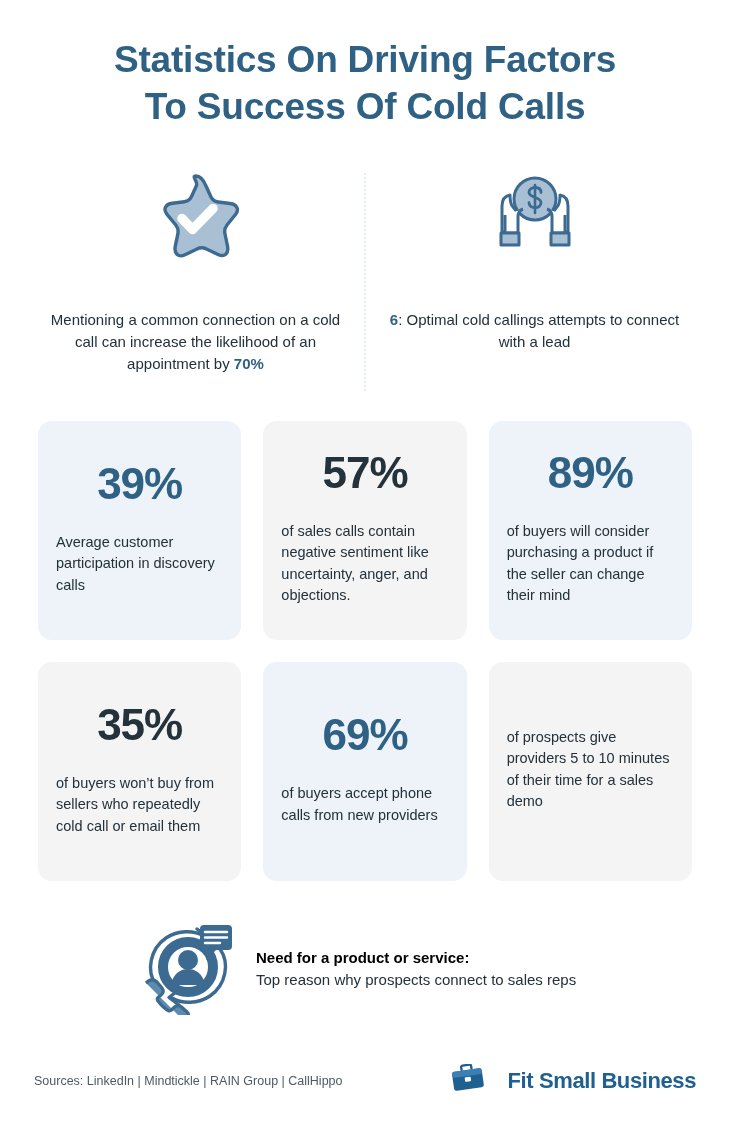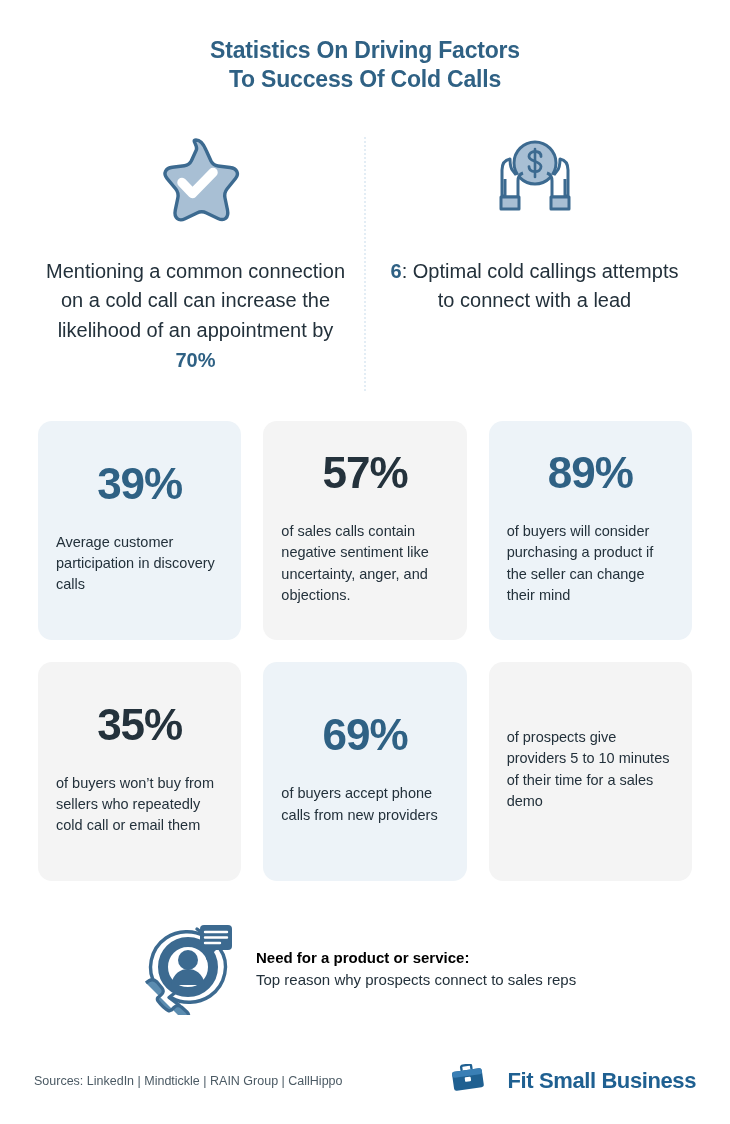--- a/index.html
+++ b/index.html
@@ -20,21 +20,21 @@
     width: 730px;
     height: 1124px;
     position: relative;
     box-sizing: border-box;
   }
 
   
   .title {
     text-align: center;
     color: #2f6184;
-    font-size: 23px;
+    font-size: 37px;
     font-weight: bold;
     line-height: 1.28;
     letter-spacing: -0.2px;
     padding-top: 36px;
     padding-left: 60px;
     padding-right: 60px;
   }
   .title-line { display: block; }
 
   
@@ -60,22 +60,22 @@
     width: 0;
     border-left: 2px dotted #e3edf5;
   }
   .top-icon {
     height: 96px;
     display: flex;
     align-items: center;
     justify-content: center;
   }
   .top-text {
-    margin-top: 28px;
-    font-size: 20px;
+    margin-top: 44px;
+    font-size: 15px;
     line-height: 1.48;
     color: #23313b;
     padding: 0 6px;
   }
   .accent {
     color: #2f6184;
     font-weight: bold;
   }
 
   

